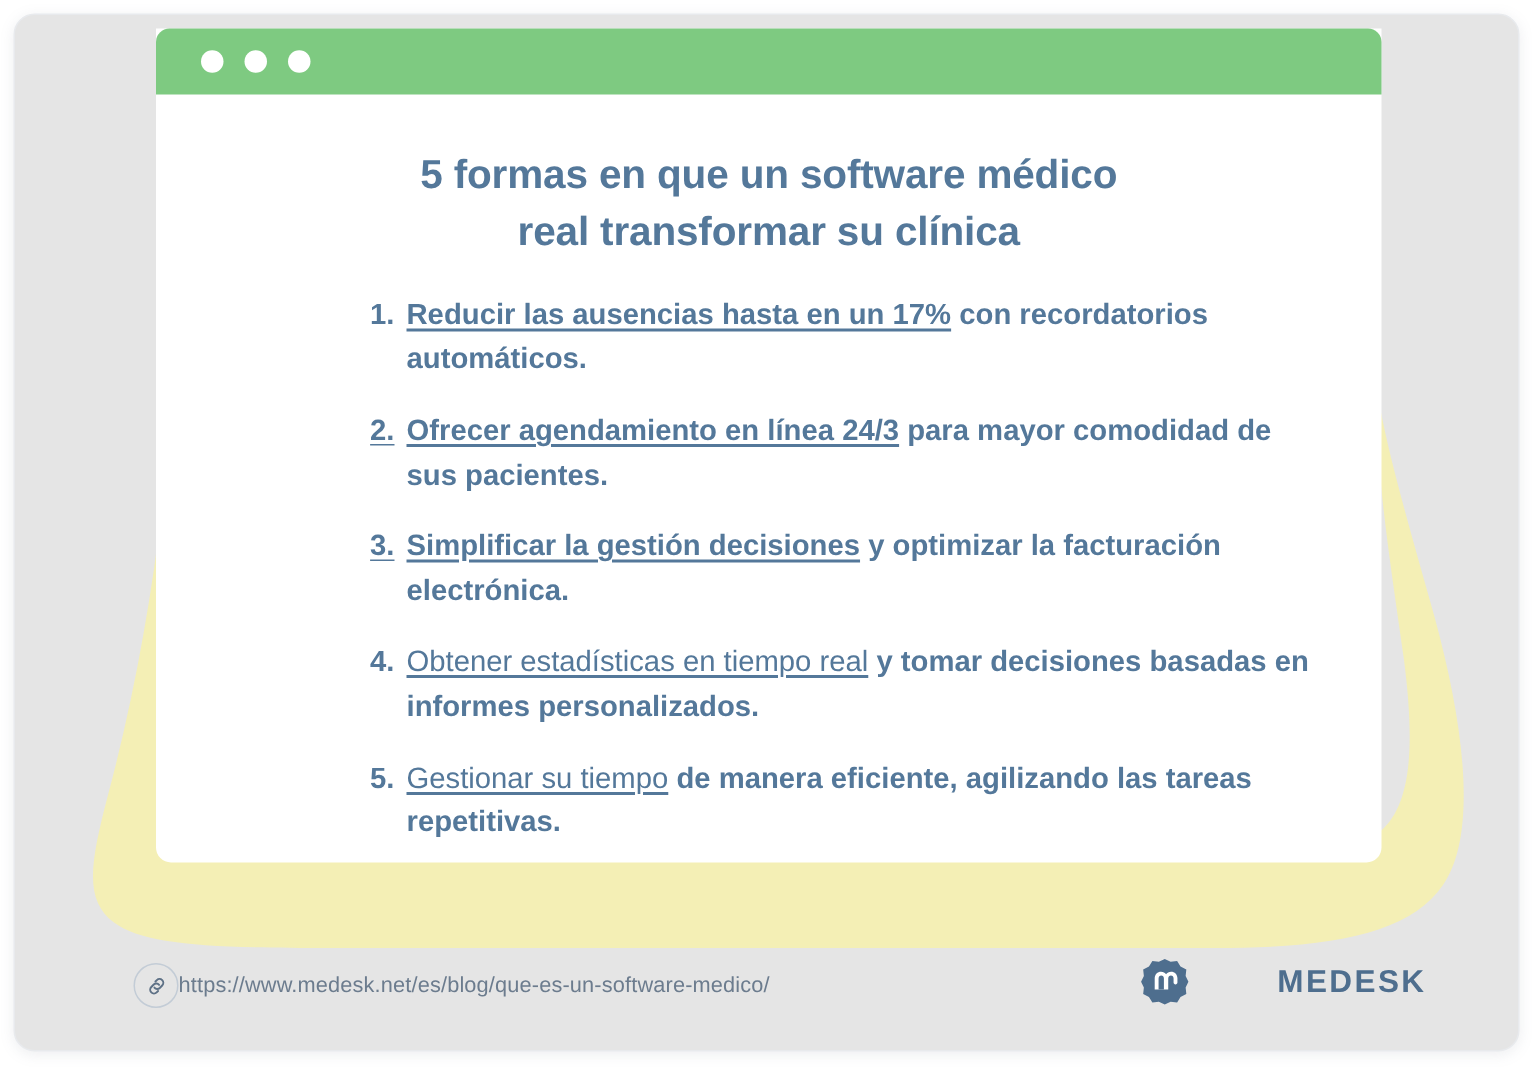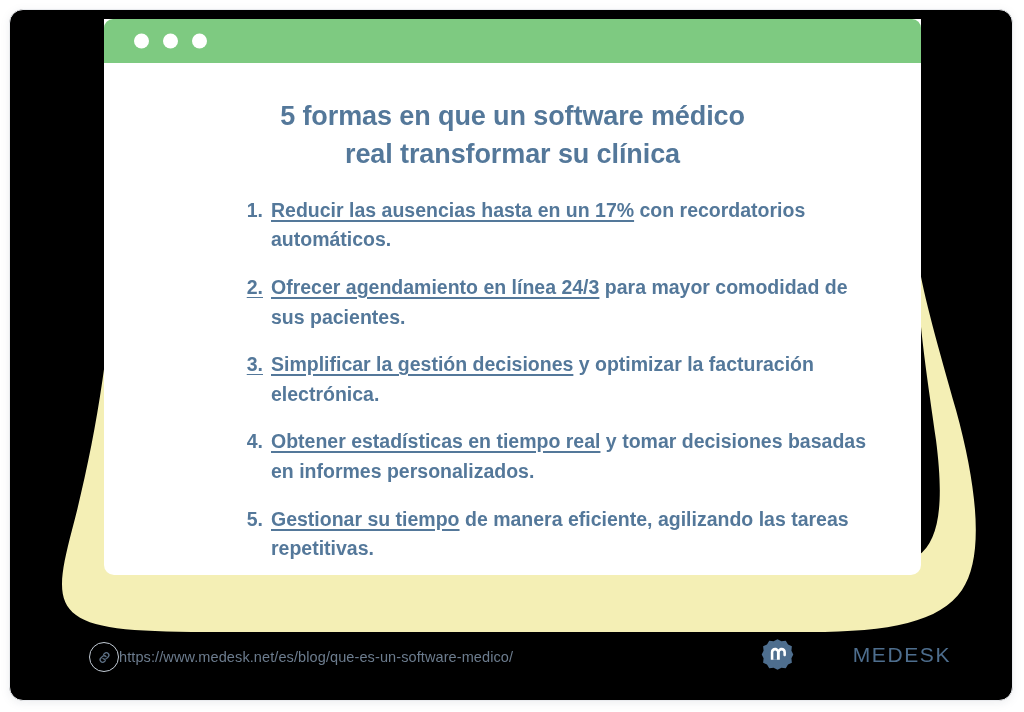--- a/index.html
+++ b/index.html
@@ -14,21 +14,21 @@
     overflow: hidden;
   }
 
   
   .slide-frame {
     position: absolute;
     left: 9px;
     top: 9px;
     width: 1004px;
     height: 692px;
-    background: #000000;
+    background: #e5e5e5;
     border: 1px solid #e8eaed;
     border-radius: 14px;
     box-shadow: 0 2px 9px rgba(120,130,145,0.13);
     box-sizing: border-box;
     overflow: hidden;
   }
 
   
   .yellow-brush {
     position: absolute;
@@ -125,21 +125,21 @@
   .point-text {
     flex: 1 1 auto;
   }
   .point-text .hl {
     font-weight: bold;
     text-decoration: underline;
     text-underline-offset: 3px;
     text-decoration-thickness: 1.5px;
   }
   .point-text .hl.thin {
-    font-weight: bold;
+    font-weight: normal;
   }
   .point-text .rest {
     font-weight: normal;
   }
   .point-text .rest.bold {
     font-weight: bold;
   }
 
   
   .footer {
@@ -182,21 +182,21 @@
     align-items: center;
     gap: 11px;
   }
   .brand-mark {
     width: 33px;
     height: 33px;
     flex: 0 0 auto;
   }
   .brand-name {
     font-size: 21px;
-    font-weight: normal;
+    font-weight: bold;
     letter-spacing: 1.6px;
     color: #4E6E8E;
     margin-left: 48px;
   }
 </style>
 </head>
 <body>
 
 <div class="slide-frame">
 

